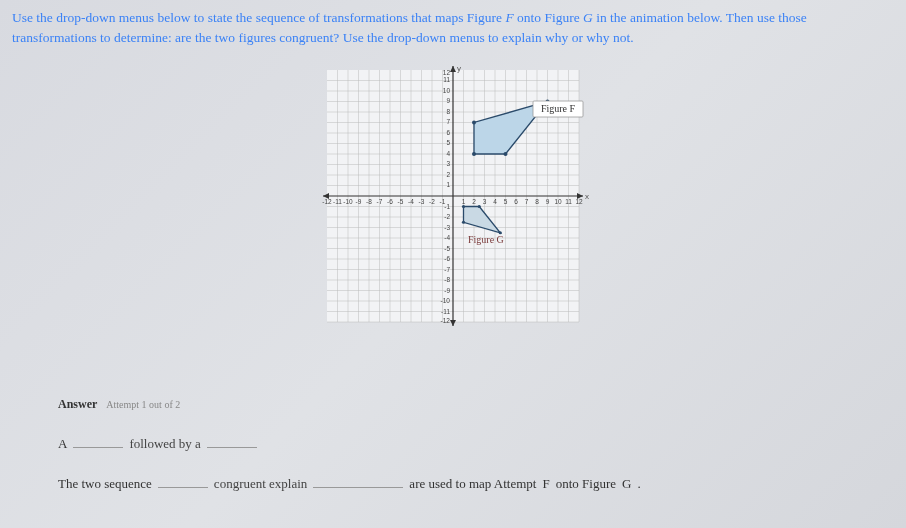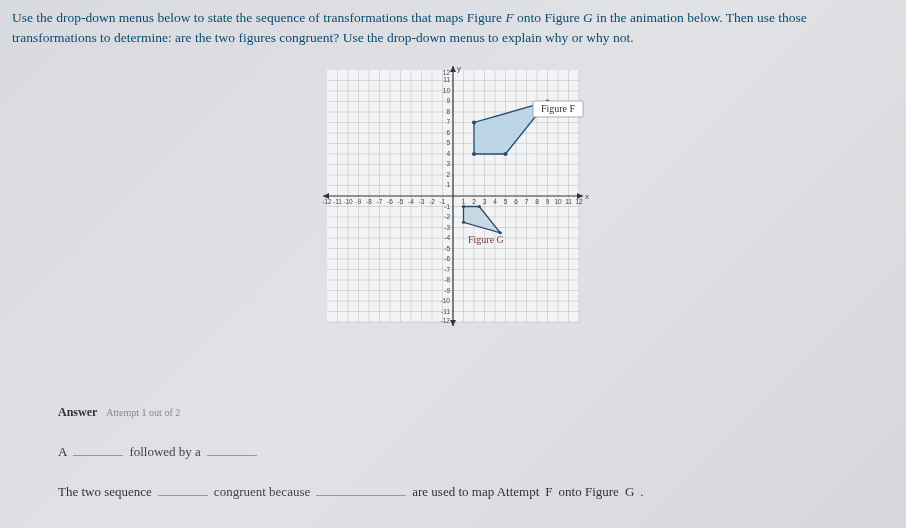--- a/index.html
+++ b/index.html
@@ -9,21 +9,21 @@
       background: linear-gradient(135deg, #d8dae0 0%, #e0e2e6 50%, #d5d7dc 100%);
       font-family: Georgia, 'Times New Roman', serif;
       color: #2a2a2a;
       padding: 8px 12px;
       position: relative;
       overflow: hidden;
     }
     .question {
       font-size: 13.5px;
       line-height: 1.5;
-      color: #0c4a6e;
+      color: #3b82f6;
       margin-bottom: 12px;
     }
     .question .italic { font-style: italic; }
     .chart-wrap {
       display: flex;
       justify-content: center;
       margin-top: 6px;
     }
     .chart {
       width: 340px;
@@ -36,21 +36,21 @@
     .grid-line { stroke: #bbb; stroke-width: 0.5; }
     .axis-line { stroke: #333; stroke-width: 1.2; }
     .figF { fill: #bcd6e8; stroke: #2a4a6a; stroke-width: 1.3; }
     .figG { fill: #c9d9e4; stroke: #2a4a6a; stroke-width: 1.3; }
     .fig-label-box { fill: #fff; stroke: #999; stroke-width: 0.8; }
     .fig-label-text { font-size: 10px; fill: #333; font-family: Georgia; }
     .fig-label-textG { font-size: 10px; fill: #7a3a3a; font-family: Georgia; }
     .answer-section {
       position: absolute;
       left: 58px;
-      bottom: 28px;
+      bottom: 36px;
       right: 40px;
     }
     .answer-head {
       font-size: 12px;
       color: #555;
       margin-bottom: 22px;
     }
     .answer-head .bold { font-weight: bold; color: #333; }
     .answer-head .muted { color: #888; font-size: 10px; }
     .line1, .line2 {
@@ -230,21 +230,21 @@
   </div>
   <div class="line1">
     <span>A</span>
     <span class="dd-slot"></span>
     <span class="dd-text">followed by a</span>
     <span class="dd-slot"></span>
   </div>
   <div class="line2">
     <span>The two sequence</span>
     <span class="dd-slot"></span>
-    <span class="dd-text">congruent because</span>
+    <span class="dd-text">congruent explain</span>
     <span class="dd-slot" style="min-width:90px"></span>
     <span>are used to map Attempt </span>
       <span class="italic">F</span>
       <span> onto Figure </span>
       <span class="italic">G</span>
       <span>.</span>
   </div>
 </div>
 
 </body></html>

